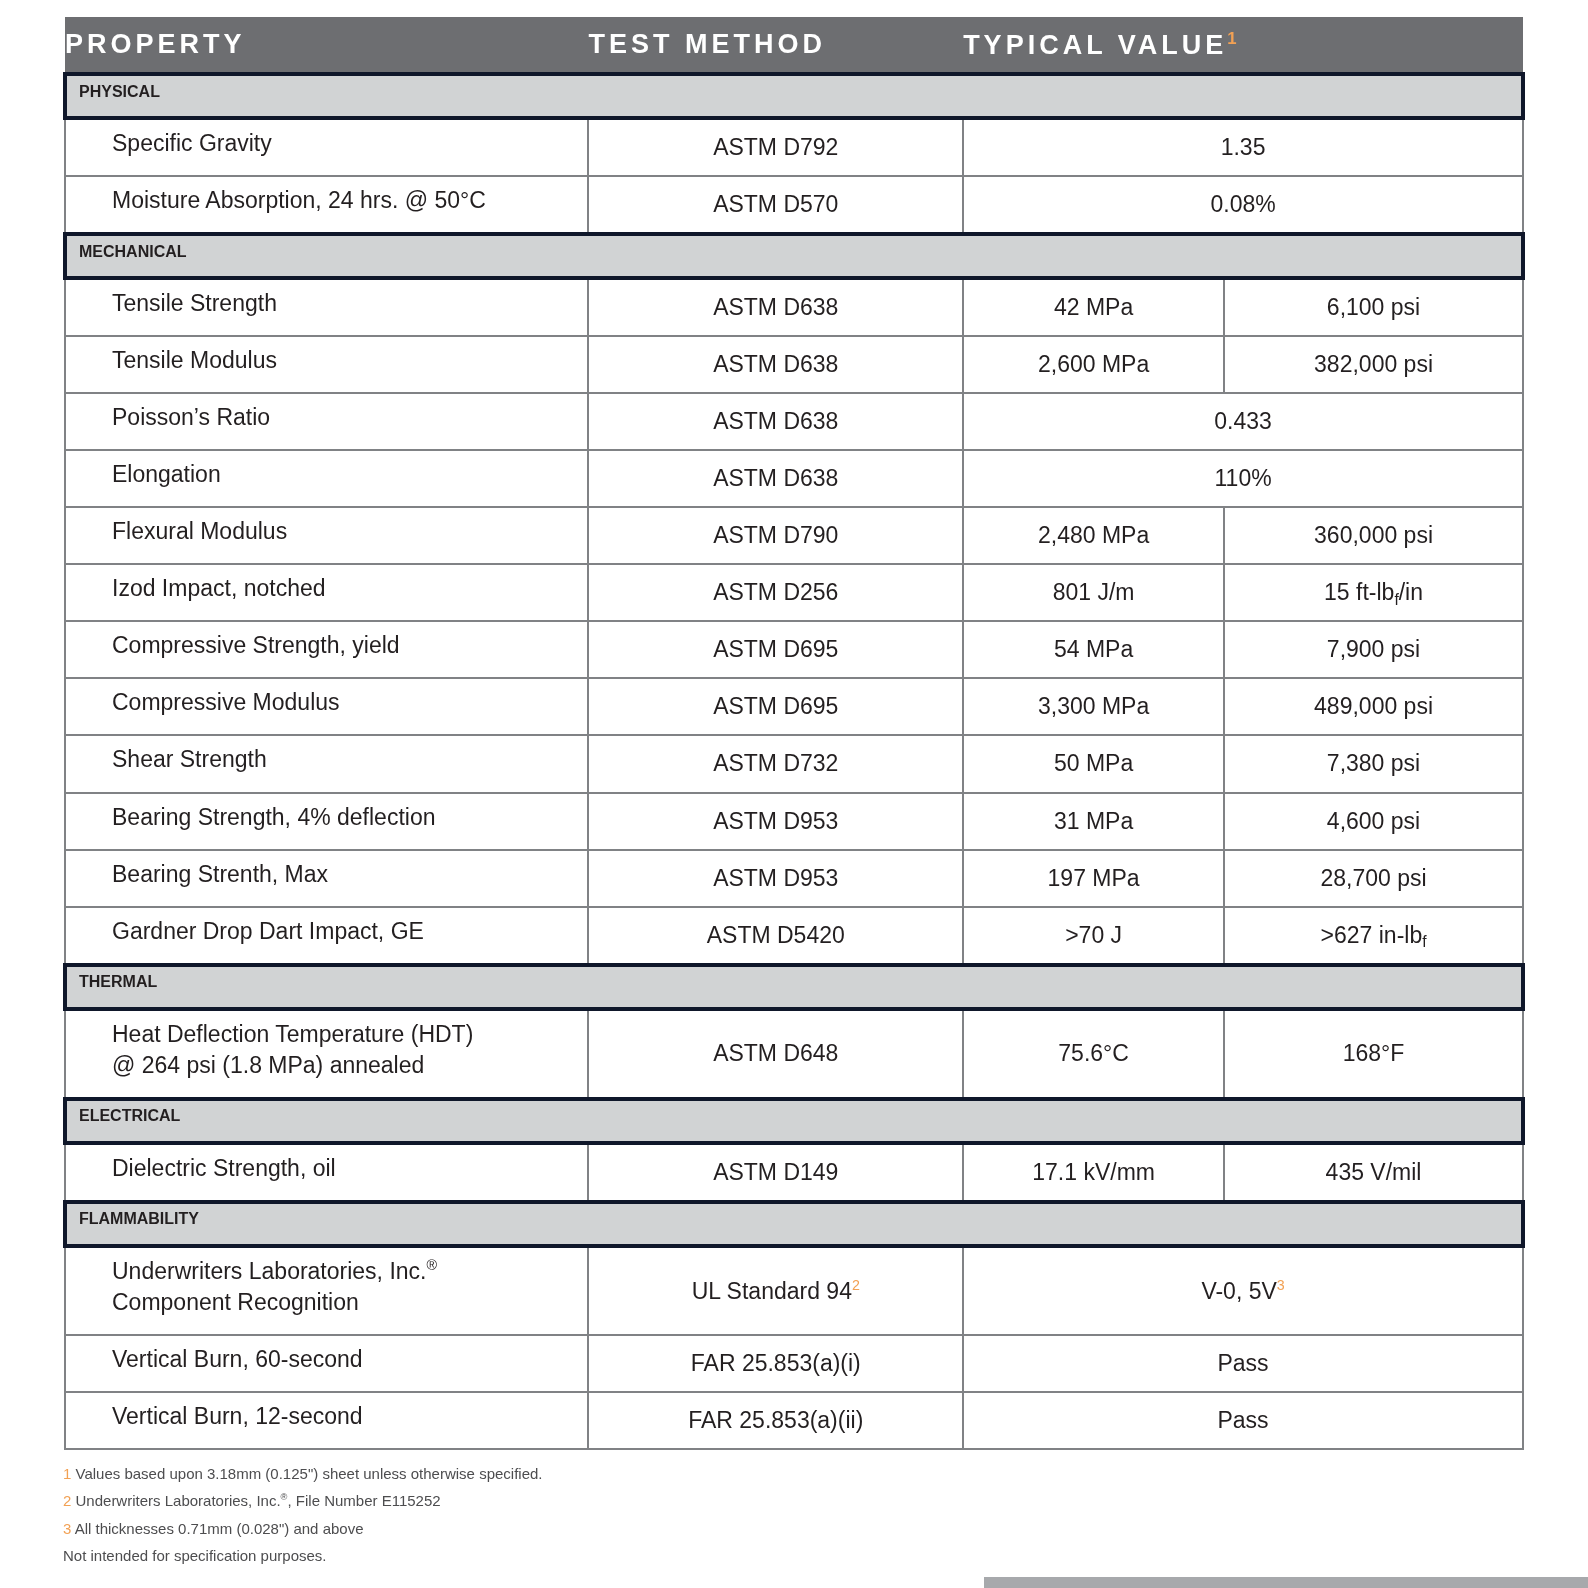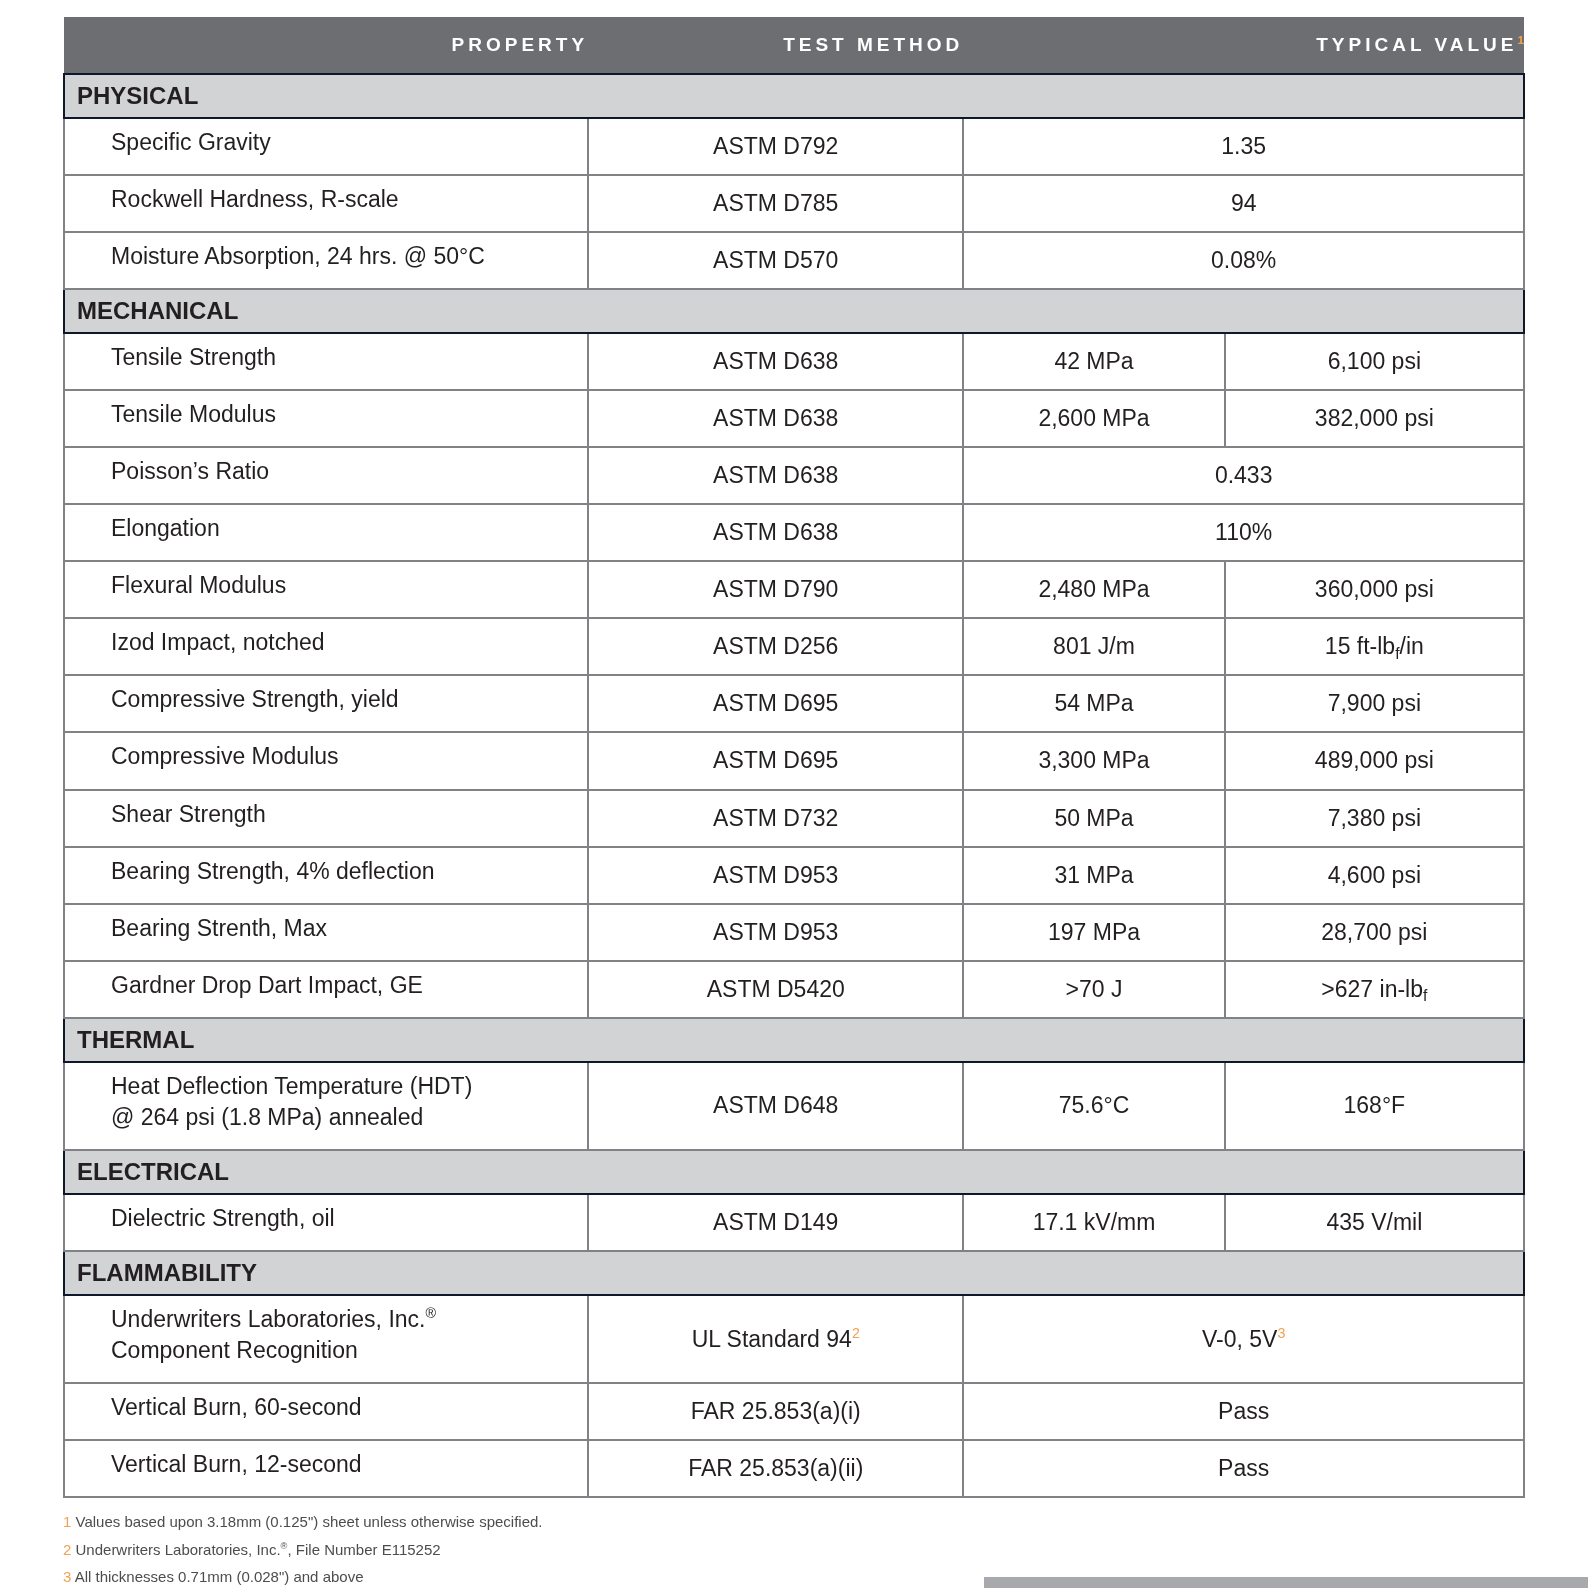--- a/index.html
+++ b/index.html
@@ -9,32 +9,32 @@
     position:relative; overflow:hidden;
     font-family:"Liberation Sans", sans-serif;
     color:#231f20;
   }
   .page { padding:17px 63px 0 63px; }
 
   .spec-table { width:100%; border-collapse:collapse; table-layout:fixed; }
 
   .header-row th {
     background:#6d6e71; color:#ffffff;
-    font-size:19px; font-weight:bold; letter-spacing:4px;
-    height:57px; text-align:right; vertical-align:middle;
+    font-size:27px; font-weight:bold; letter-spacing:4px;
+    height:57px; text-align:left; vertical-align:middle;
     border:none;
   }
   .header-row th .sup-fn { letter-spacing:0; }
 
   .section-row td {
     background:#d1d3d4;
-    font-size:24px; font-weight:bold;
+    font-size:16px; font-weight:bold;
     height:44px; vertical-align:middle;
-    padding:4px 10px 4px 12px;
-    border:2px solid #0f172a;
+    padding:4px 10px 13px 12px;
+    border:4px solid #0f172a;
   }
 
   .data-row td {
     border:2px solid #808285;
     font-size:23px; height:50px; vertical-align:middle;
     background:#ffffff;
   }
   .cell-property { text-align:left; padding:8px 10px 16px 46px; line-height:1.35; }
   .cell-method  { text-align:center; padding:8px 6px; }
   .cell-value   { text-align:center; padding:12px 6px; }
@@ -74,25 +74,20 @@
     <tbody>
         <tr class="section-row">
           <td class="section-title" colspan="4">PHYSICAL</td>
         </tr>
         <tr class="data-row">
           <td class="cell-property">Specific Gravity</td>
           <td class="cell-method">ASTM D792</td>
           <td class="cell-value" colspan="2">1.35</td>
         </tr>
         <tr class="data-row">
-          <td class="cell-property">Rockwell Hardness, R-scale</td>
-          <td class="cell-method">ASTM D785</td>
-          <td class="cell-value" colspan="2">94</td>
-        </tr>
-        <tr class="data-row">
           <td class="cell-property">Moisture Absorption, 24 hrs. @ 50°C</td>
           <td class="cell-method">ASTM D570</td>
           <td class="cell-value" colspan="2">0.08%</td>
         </tr>
         <tr class="section-row">
           <td class="section-title" colspan="4">MECHANICAL</td>
         </tr>
         <tr class="data-row">
           <td class="cell-property">Tensile Strength</td>
           <td class="cell-method">ASTM D638</td>

